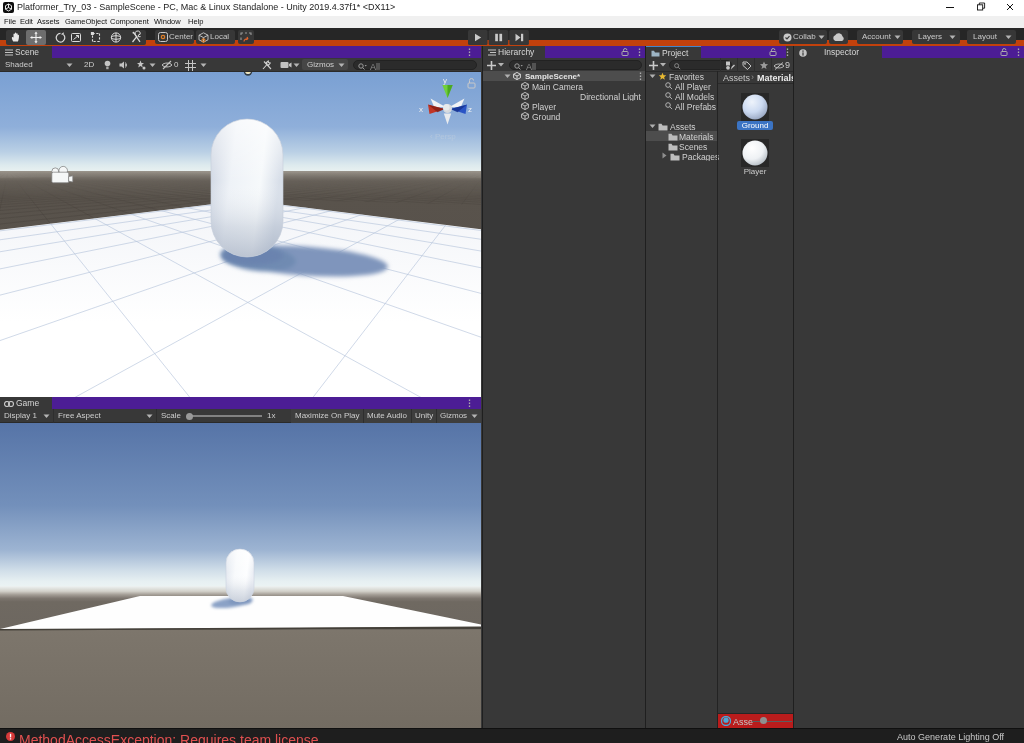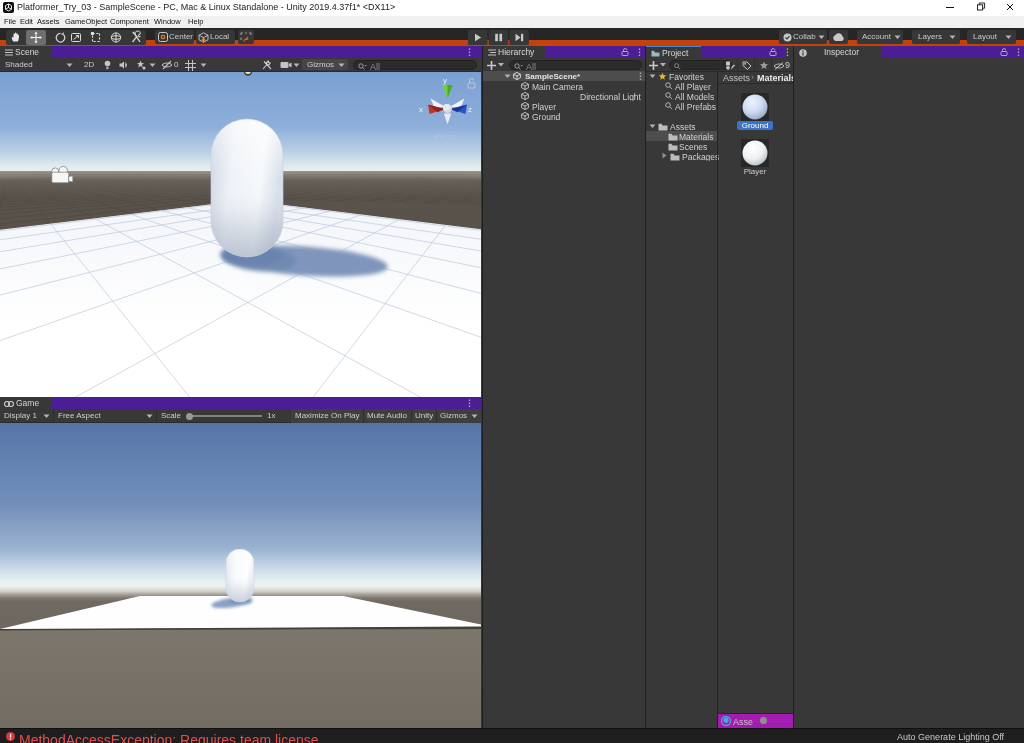--- a/index.html
+++ b/index.html
@@ -635,21 +635,21 @@
             <stop offset="1" stop-color="#b4bcc4"></stop>
       </radialGradient>
         </defs>
       <rect x="0" y="0" width="28" height="28" fill="#282828"></rect>
       <circle cx="14" cy="14" r="12.5" fill="url(#mball2)"></circle>
     </svg>
     <div class="abs" style="left:91px;top:121px;width:36px;height:9px;">
       <div style="text-align:center;font-size:8px;color:#cdcdcd;line-height:9px;">Player</div>
     </div>
 
-    <div class="abs" style="left:72px;top:667px;width:76px;height:16px;background:#a21caf;border-top:1px solid #262626;box-sizing:border-box;">
+    <div class="abs" style="left:72px;top:667px;width:76px;height:16px;background:#b91c1c;border-top:1px solid #262626;box-sizing:border-box;">
       <svg class="abs" style="left:3px;top:2px;" width="10" height="10" viewBox="0 0 10 10">
         <circle cx="5" cy="5" r="4.5" fill="none" stroke="#48a8d8" stroke-width="1.3"></circle>
         <circle cx="5" cy="4.2" r="2.6" fill="#48a8d8"></circle>
       </svg>
       <span class="abs" style="left:15px;top:2.5px;font-size:9px;color:#c6c6c6;">Asse</span>
       <div class="abs" style="left:34px;top:6.5px;width:40px;height:1.5px;background:#5d5d5d;"></div>
       <div class="abs" style="left:42px;top:3px;width:7px;height:7px;border-radius:50%;background:#8f8f8f;"></div>
     </div>
   </div>
 

